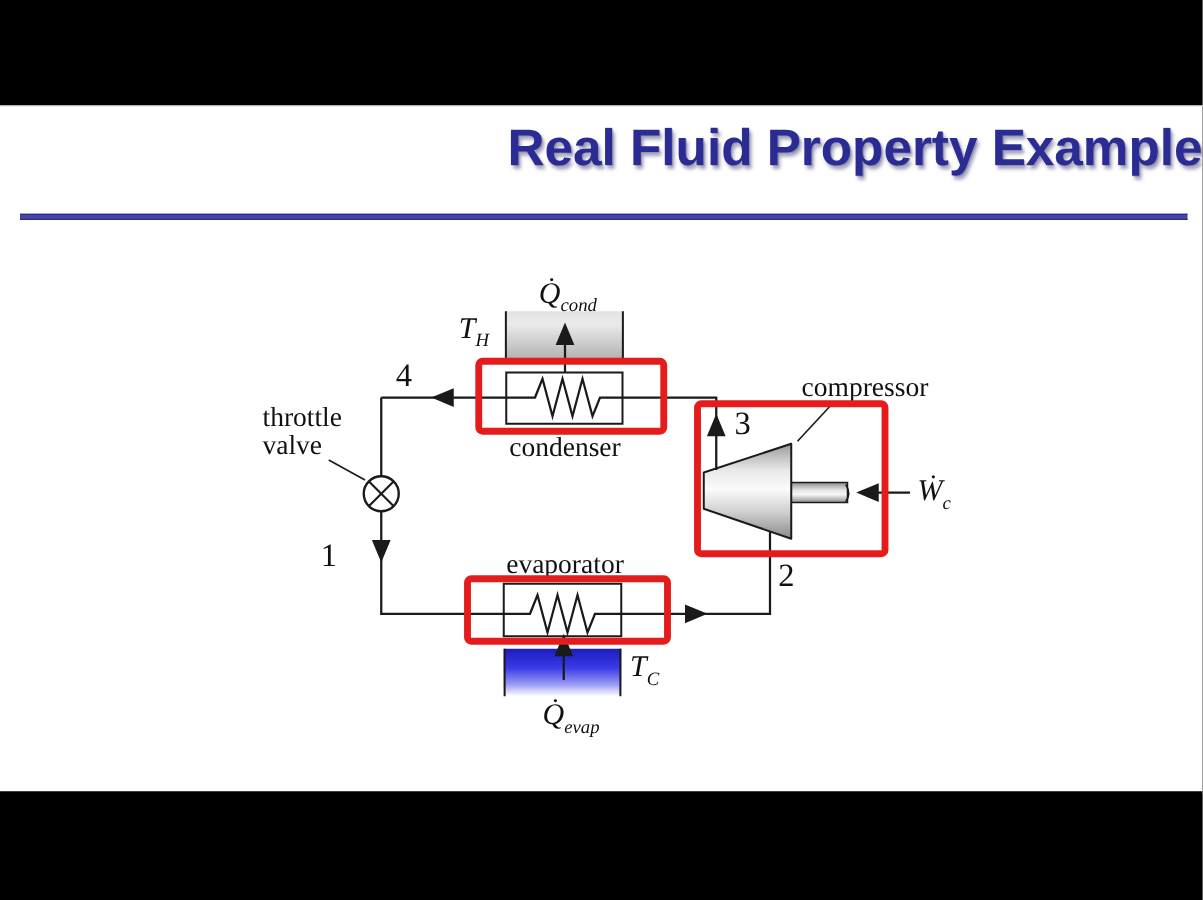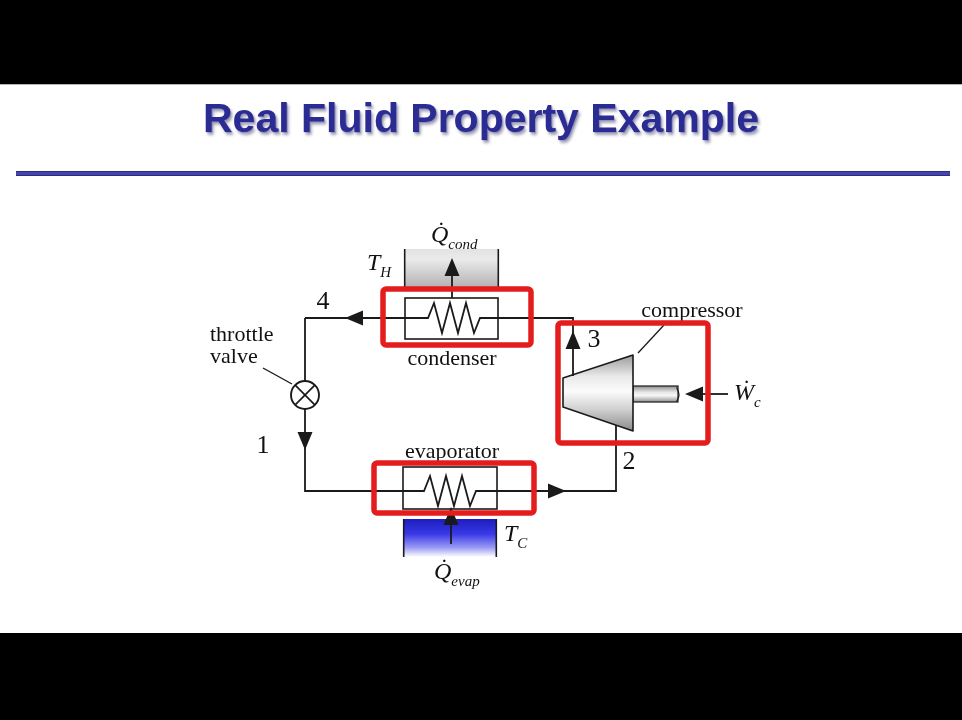--- a/index.html
+++ b/index.html
@@ -10,21 +10,21 @@
   .letterbox{position:absolute;left:0;width:962px;background:#000;}
   #letterbox-top{top:0;height:84px;}
   #letterbox-bottom{top:633px;height:87px;}
   .slide{
     position:absolute;left:0;top:84px;width:962px;height:549px;
     background:#fff;border-top:1px solid #b3b3b3;border-bottom:1px solid #b3b3b3;
     box-sizing:content-box;
   }
   .page-title{
     position:absolute;top:8px;left:0;width:100%;margin:0;
-    text-align:center;font-family:"Liberation Sans", sans-serif;
+    text-align:right;font-family:"Liberation Sans", sans-serif;
     font-weight:bold;font-size:41px;line-height:50px;letter-spacing:0px;
     color:#2b2b94;
     text-shadow:2px 3px 3px rgba(110,110,150,0.65), 1px 1px 0 rgba(140,140,170,0.5);
   }
   .title-underline{
     position:absolute;top:86px;left:16px;width:934px;height:3px;
     background:#4646a8;border-top:1px solid #2b2b88;border-bottom:1px solid #2b2b88;
   }
   svg.diagram{position:absolute;left:0;top:0;width:962px;height:550px;}
   svg text{fill:#111;}

